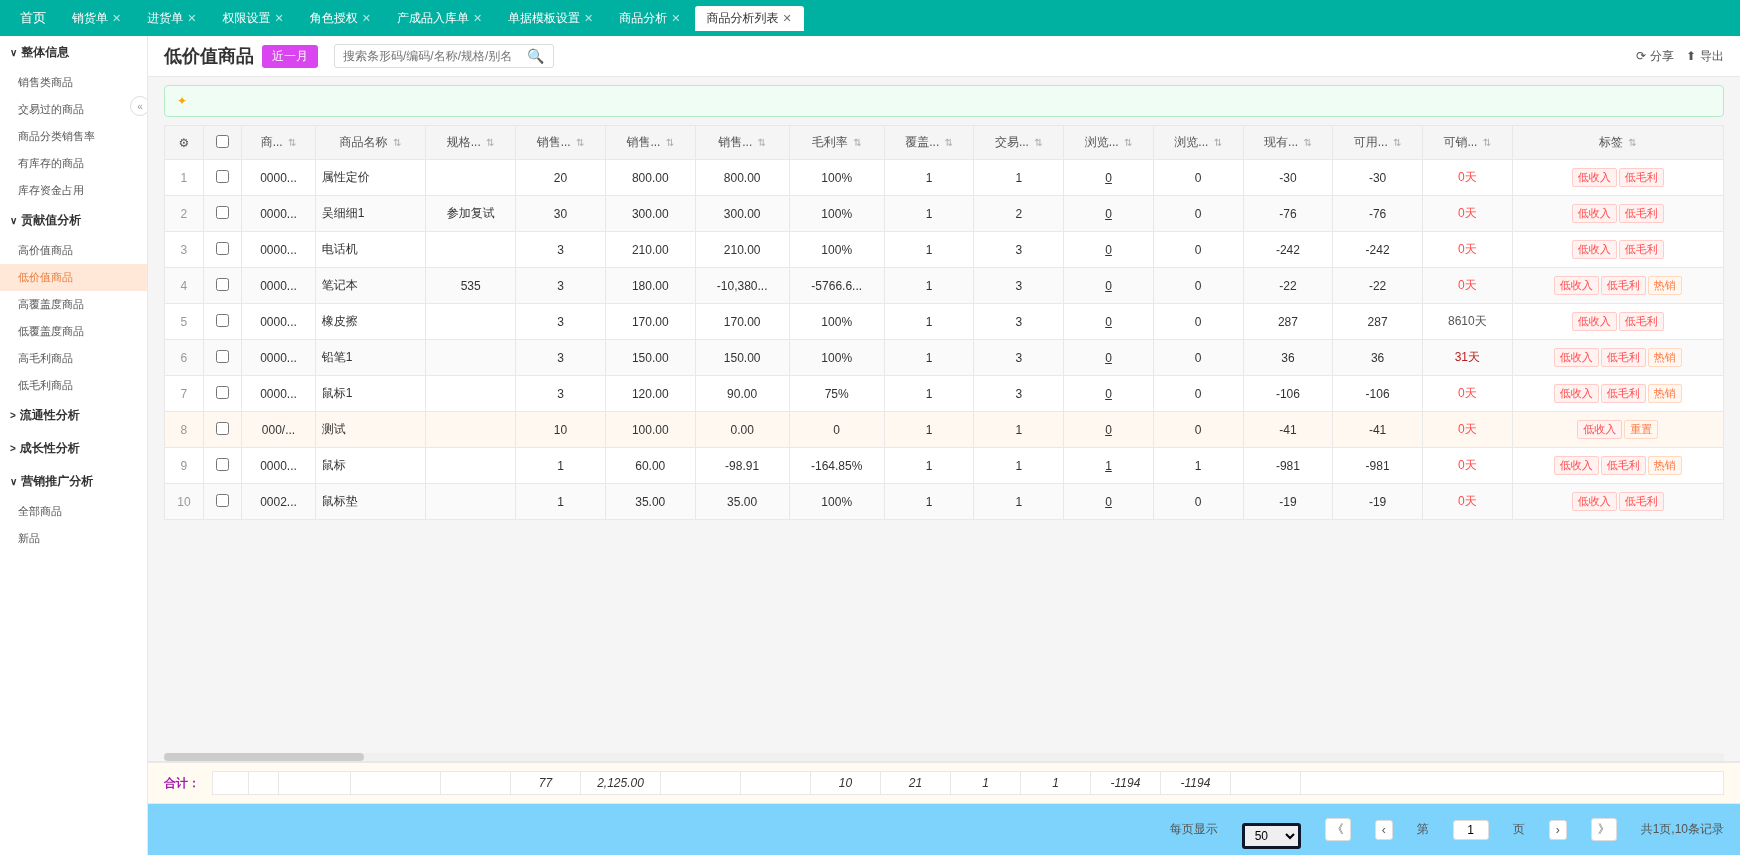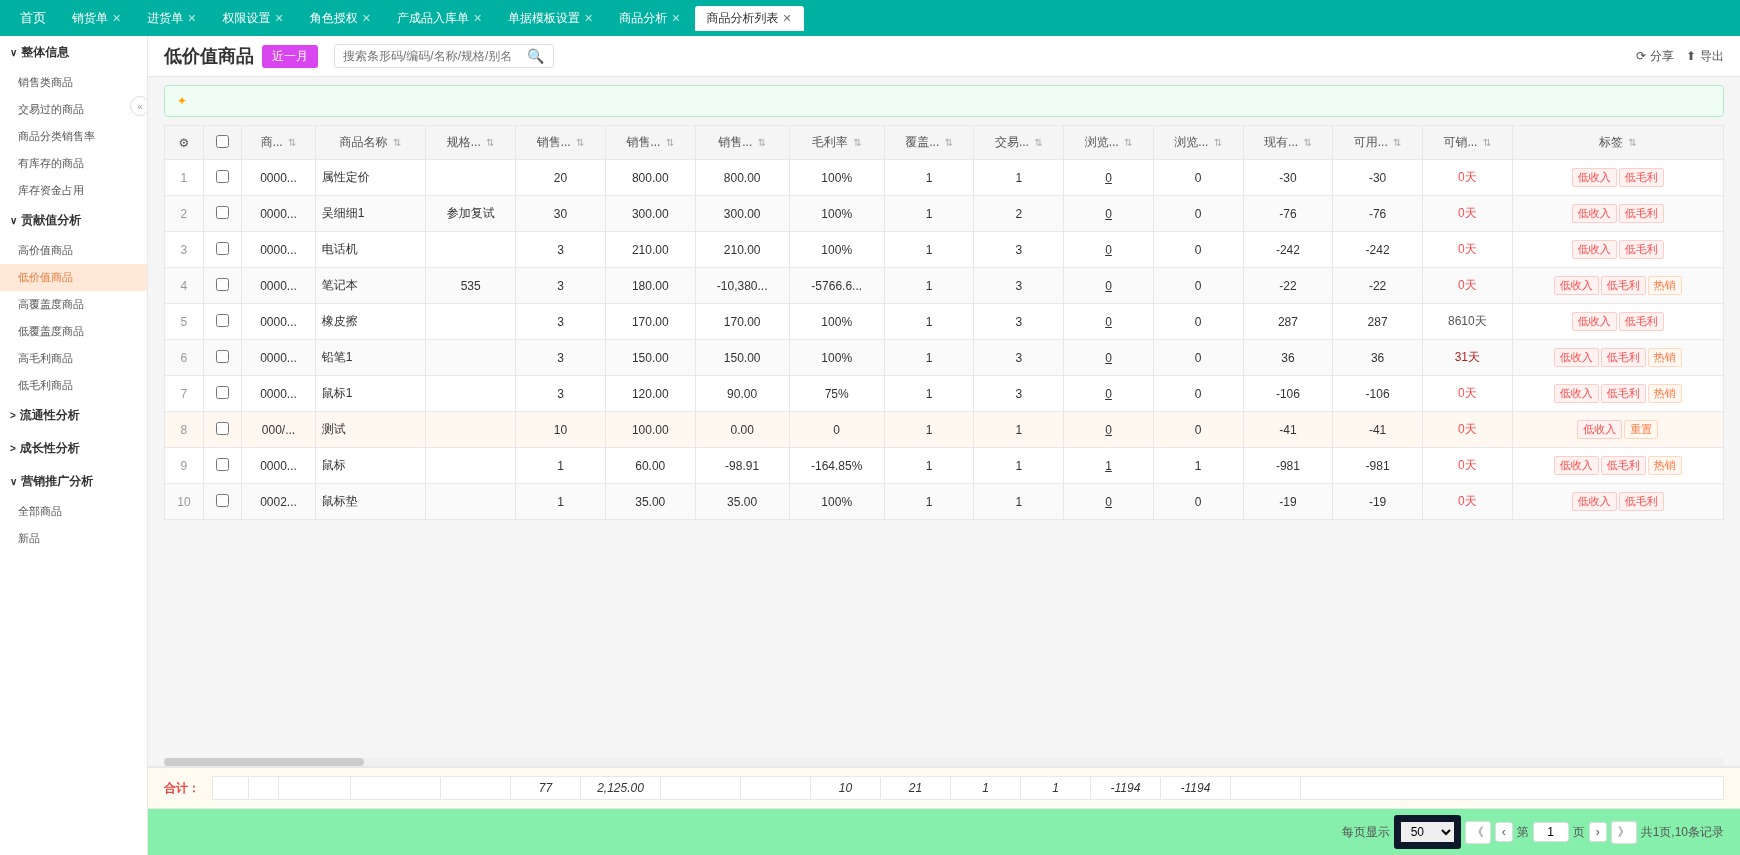--- a/index.html
+++ b/index.html
@@ -206,39 +206,40 @@
 
     
     .table-footer {
       background: #fffbf0;
       border-top: 2px solid #e8e8e8;
       padding: 8px 16px;
       display: flex;
       align-items: center;
       font-size: 12px;
     }
-    .footer-label { color: #ef4444; font-weight: bold; margin-right: 12px; }
+    .footer-label { color: #a21caf; font-weight: bold; margin-right: 12px; }
 
     
     .pagination-bar {
       display: flex;
       align-items: center;
       justify-content: flex-end;
       padding: 6px 16px;
-      background: #86efac;
+      background: #7dd3fc;
       border-top: 1px solid #e8e8e8;
-      gap: 4px;
+      gap: 24px;
       font-size: 12px;
       color: #555;
     }
     .page-size-select {
-      border: 7px solid #0f172a;
+      border: 3px solid #0f172a;
       border-radius: 3px;
       padding: 2px 6px;
       font-size: 12px;
+      margin-top: 13px;
     }
     .page-btn {
       border: 1px solid #ddd;
       border-radius: 3px;
       padding: 2px 6px;
       cursor: pointer;
       background: #fff;
       font-size: 12px;
       color: #555;
     }

